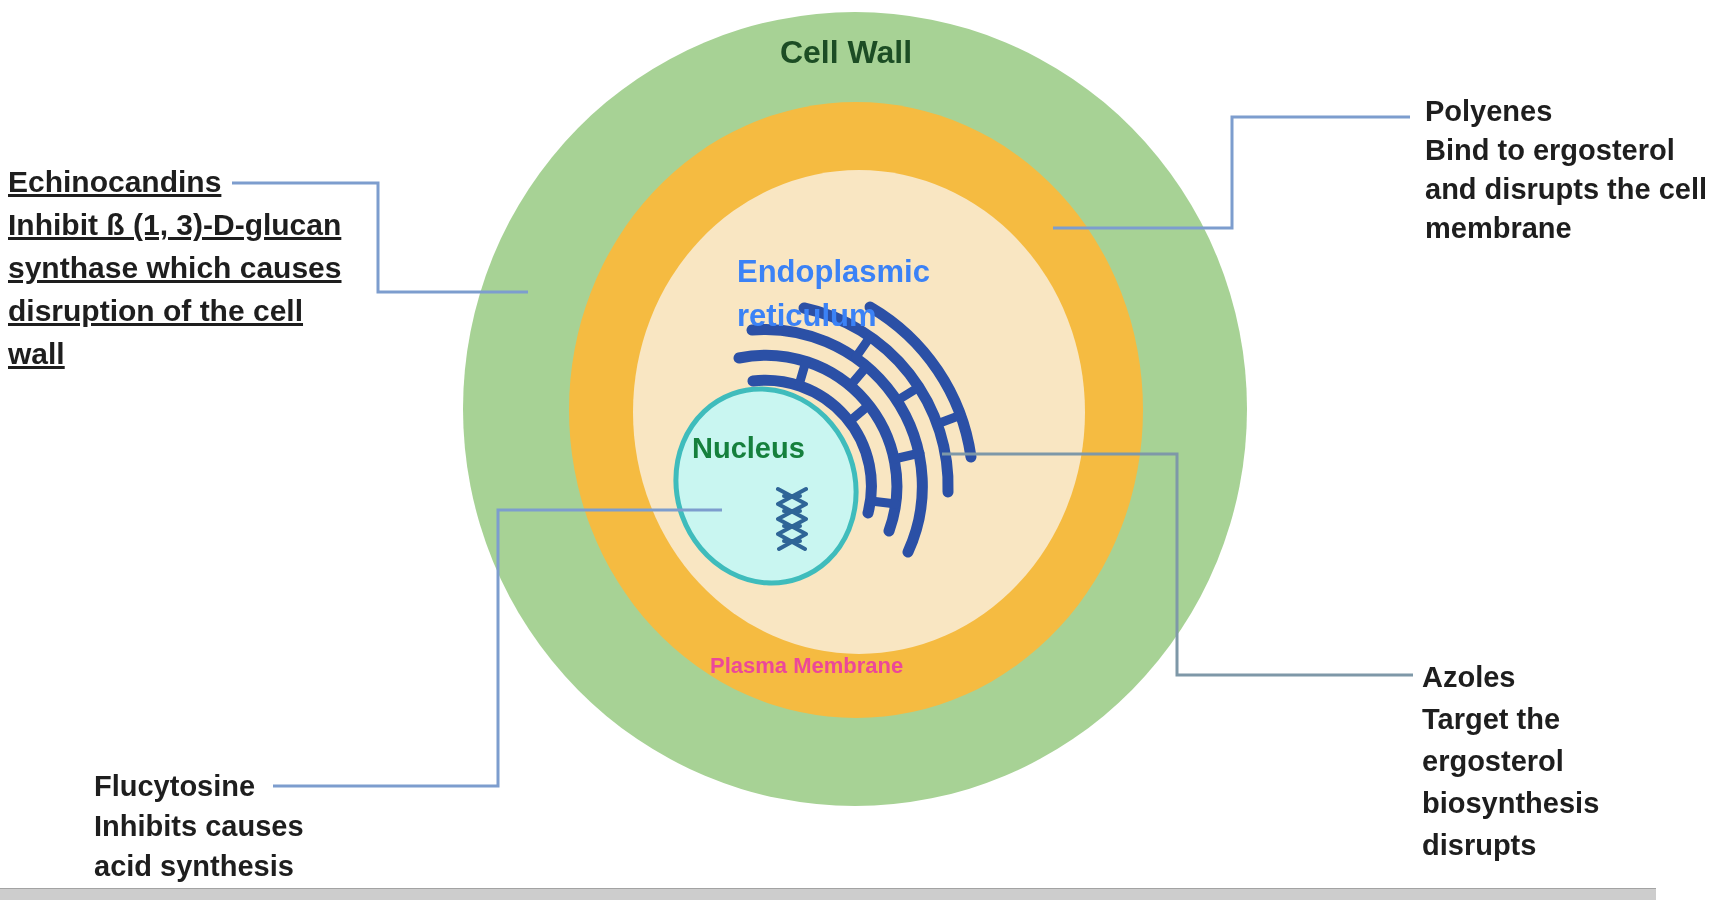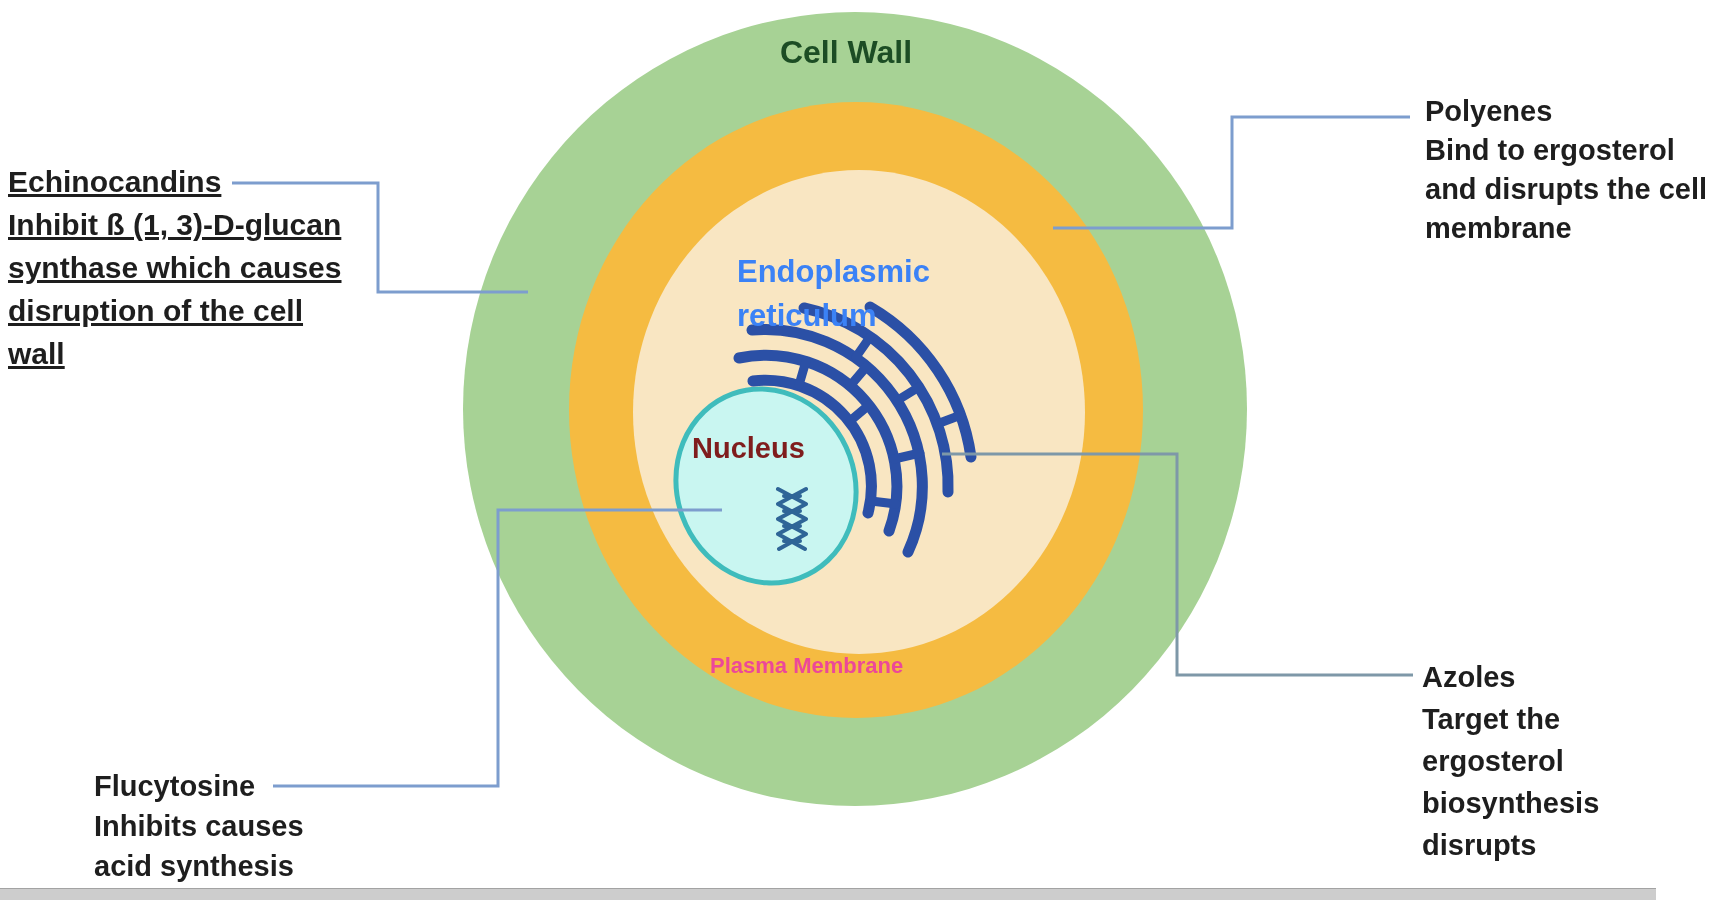--- a/index.html
+++ b/index.html
@@ -15,21 +15,21 @@
   
   .nucleus{stroke:#3fbcbc;stroke-width:5;}
   .er{stroke:#2b50a6;stroke-width:11;fill:none;stroke-linecap:round;}
   .er-r{stroke:#2b50a6;stroke-width:9;fill:none;stroke-linecap:round;}
   .dna{stroke:#2f6597;stroke-width:4;fill:none;stroke-linecap:round;stroke-linejoin:round;}
 
   
   .lbl{position:absolute;font-weight:600;white-space:nowrap;}
   .lbl-cellwall{left:716px;top:34px;width:260px;text-align:center;font-size:32px;font-weight:700;color:#1c4d24;}
   .lbl-er{left:737px;top:250px;font-size:31px;line-height:44px;color:#3b82f6;}
-  .lbl-nucleus{left:692px;top:432px;font-size:29px;color:#7f1d1d;}
+  .lbl-nucleus{left:692px;top:432px;font-size:29px;color:#15803d;}
   .lbl-pm{left:710px;top:653px;width:286px;font-size:22px;color:#ec4899;}
 
   
   .ann{position:absolute;color:#1e1e1e;font-weight:600;}
   .ann div{white-space:nowrap;}
   .ann-ech{left:8px;top:160px;font-size:30px;line-height:43px;text-decoration:underline;}
   .ann-poly{left:1425px;top:92px;font-size:29px;line-height:39px;}
   .ann-flu{left:94px;top:766px;font-size:29px;line-height:40px;}
   .ann-azo{left:1422px;top:656px;font-size:29px;line-height:42px;}
 

